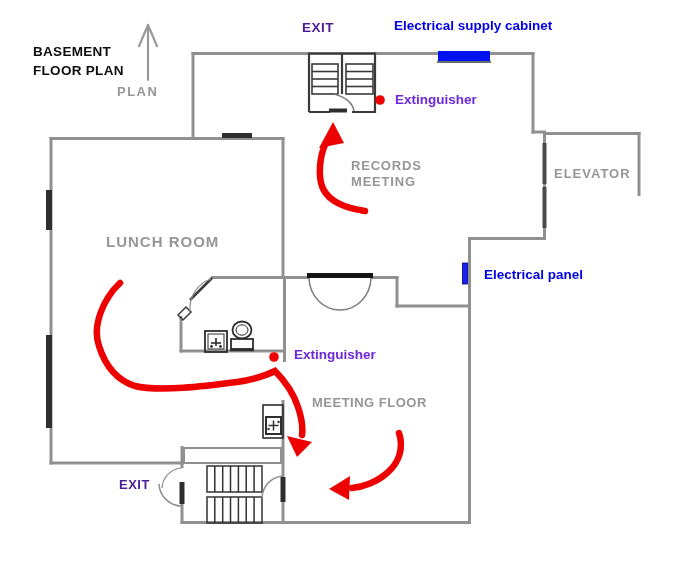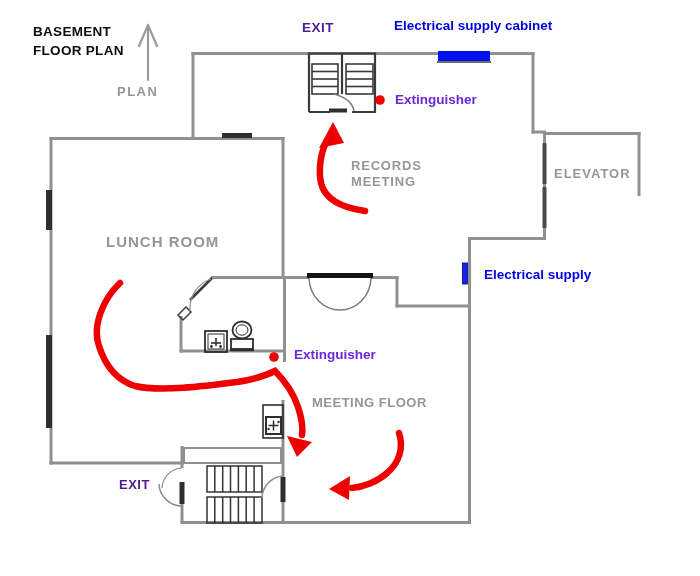--- a/index.html
+++ b/index.html
@@ -2,21 +2,21 @@
 <html><head>
 <meta charset="utf-8">
 <style>
   html,body{margin:0;padding:0;background:#fff;}
   #stage{
     position:relative;width:700px;height:576px;background:#ffffff;overflow:hidden;
     font-family:"Liberation Sans","DejaVu Sans",sans-serif;
   }
   #plan-svg{position:absolute;left:0;top:0;}
   .label{position:absolute;font-weight:bold;white-space:nowrap;}
-  .lbl-black{color:#0d0d0d;font-size:13.5px;line-height:19px;letter-spacing:0.3px;}
+  .lbl-black{color:#0d0d0d;font-size:13.5px;line-height:19px;letter-spacing:0.3px;margin-top:20px;}
   .lbl-gray{color:#969696;}
   .lbl-green{color:#4c1d95;}
   .lbl-blue{color:#0000e6;}
   .lbl-red{color:#6d28d9;}
 </style>
 </head>
 <body>
 
 <div id="stage">
 
@@ -204,21 +204,21 @@
   <div class="label lbl-red" style="left:395px;top:92px;font-size:13.5px;">Extinguisher</div>
 
   <div class="label lbl-gray" style="left:351px;top:158px;font-size:13px;line-height:16px;letter-spacing:0.8px;">
     <div>RECORDS</div>
     <div>MEETING</div>
   </div>
 
   <div class="label lbl-gray" style="left:554px;top:166px;font-size:13px;letter-spacing:1px;">ELEVATOR</div>
 
 
-  <div class="label lbl-blue" style="left:484px;top:267px;font-size:13.5px;">Electrical supply</div>
+  <div class="label lbl-blue" style="left:484px;top:267px;font-size:13.5px;">Electrical panel</div>
 
   <div class="label lbl-gray" style="left:106px;top:233px;font-size:15px;letter-spacing:1px;">LUNCH ROOM</div>
 
   <div class="label lbl-red" style="left:294px;top:347px;font-size:13.5px;">Extinguisher</div>
 
   <div class="label lbl-gray" style="left:312px;top:395px;font-size:13px;letter-spacing:0.5px;">MEETING FLOOR</div>
 
   <div class="label lbl-green" style="left:119px;top:477px;font-size:13px;letter-spacing:0.5px;">EXIT</div>
 
 </div>

